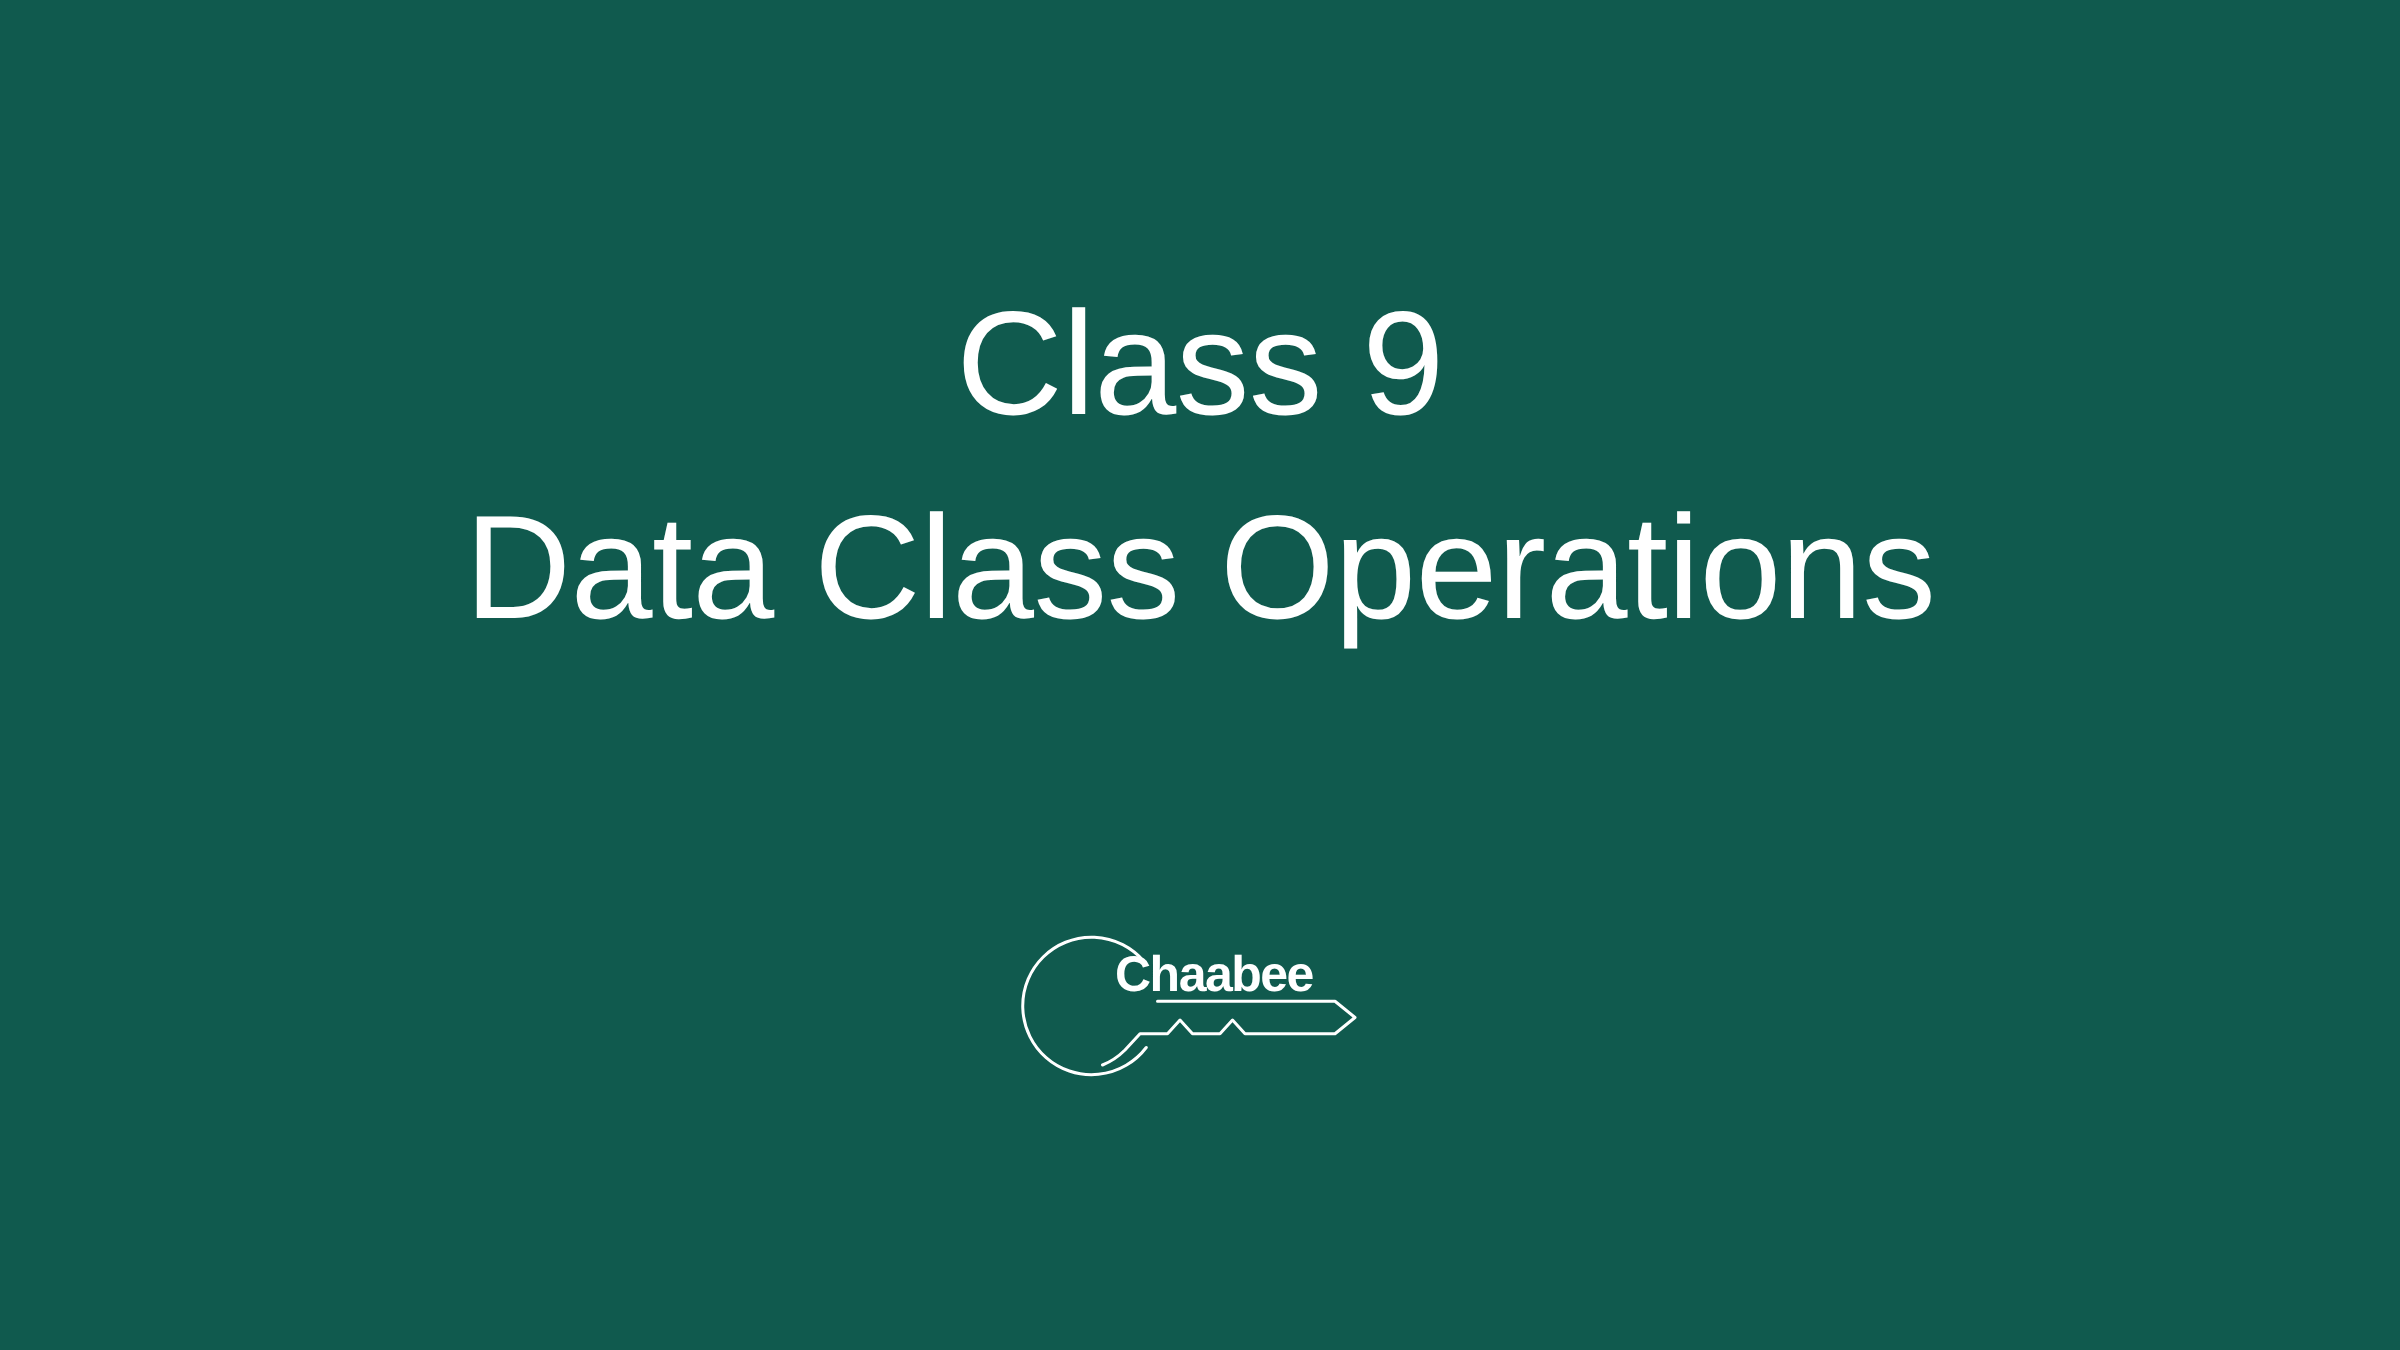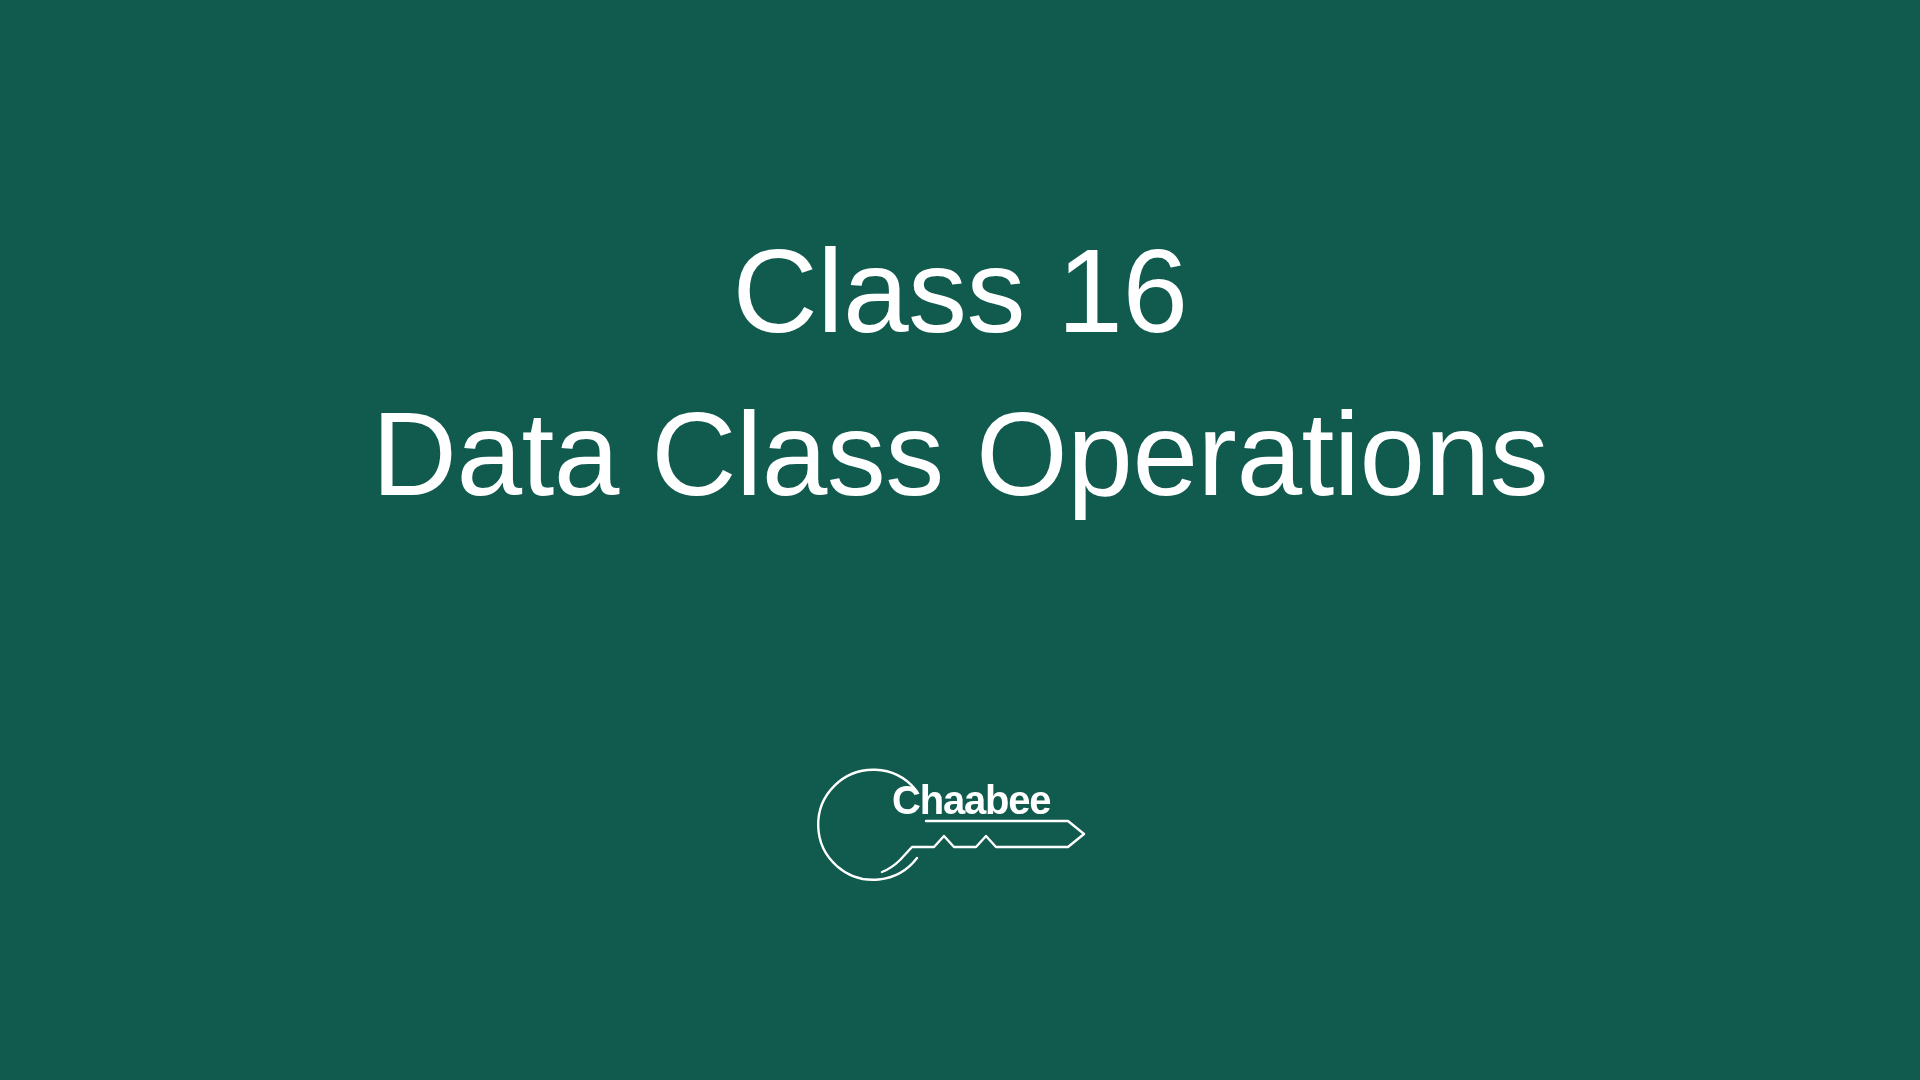--- a/index.html
+++ b/index.html
@@ -52,21 +52,21 @@
   }
 
   #title-line-2 {
     font-size: 118px;
     line-height: 1.38;
   }
 
   
   #logo {
     position: absolute;
-    top: 748px;
+    top: 728px;
     left: 50%;
     transform: translateX(-50%);
     width: 320px;
     height: 150px;
     text-align: center;
   }
 
   #logo-key-svg {
     position: absolute;
     top: 0;
@@ -89,21 +89,21 @@
     white-space: nowrap;
     user-select: none;
   }
 </style>
 </head>
 <body>
 
 <div id="slide">
 
   <div id="title-block">
-    <span class="title-line" id="title-line-1">Class 16</span>
+    <span class="title-line" id="title-line-1">Class 9</span>
     <span class="title-line" id="title-line-2">Data Class Operations</span>
   </div>
 
   <div id="logo">
 
     <svg id="logo-key-svg" viewBox="0 0 320 150" aria-hidden="true">
 
       <path d="M 115 41
                A 55 55 0 1 0 117 110" fill="none" stroke="#ffffff" stroke-width="2.4" stroke-linecap="round"></path>
 

